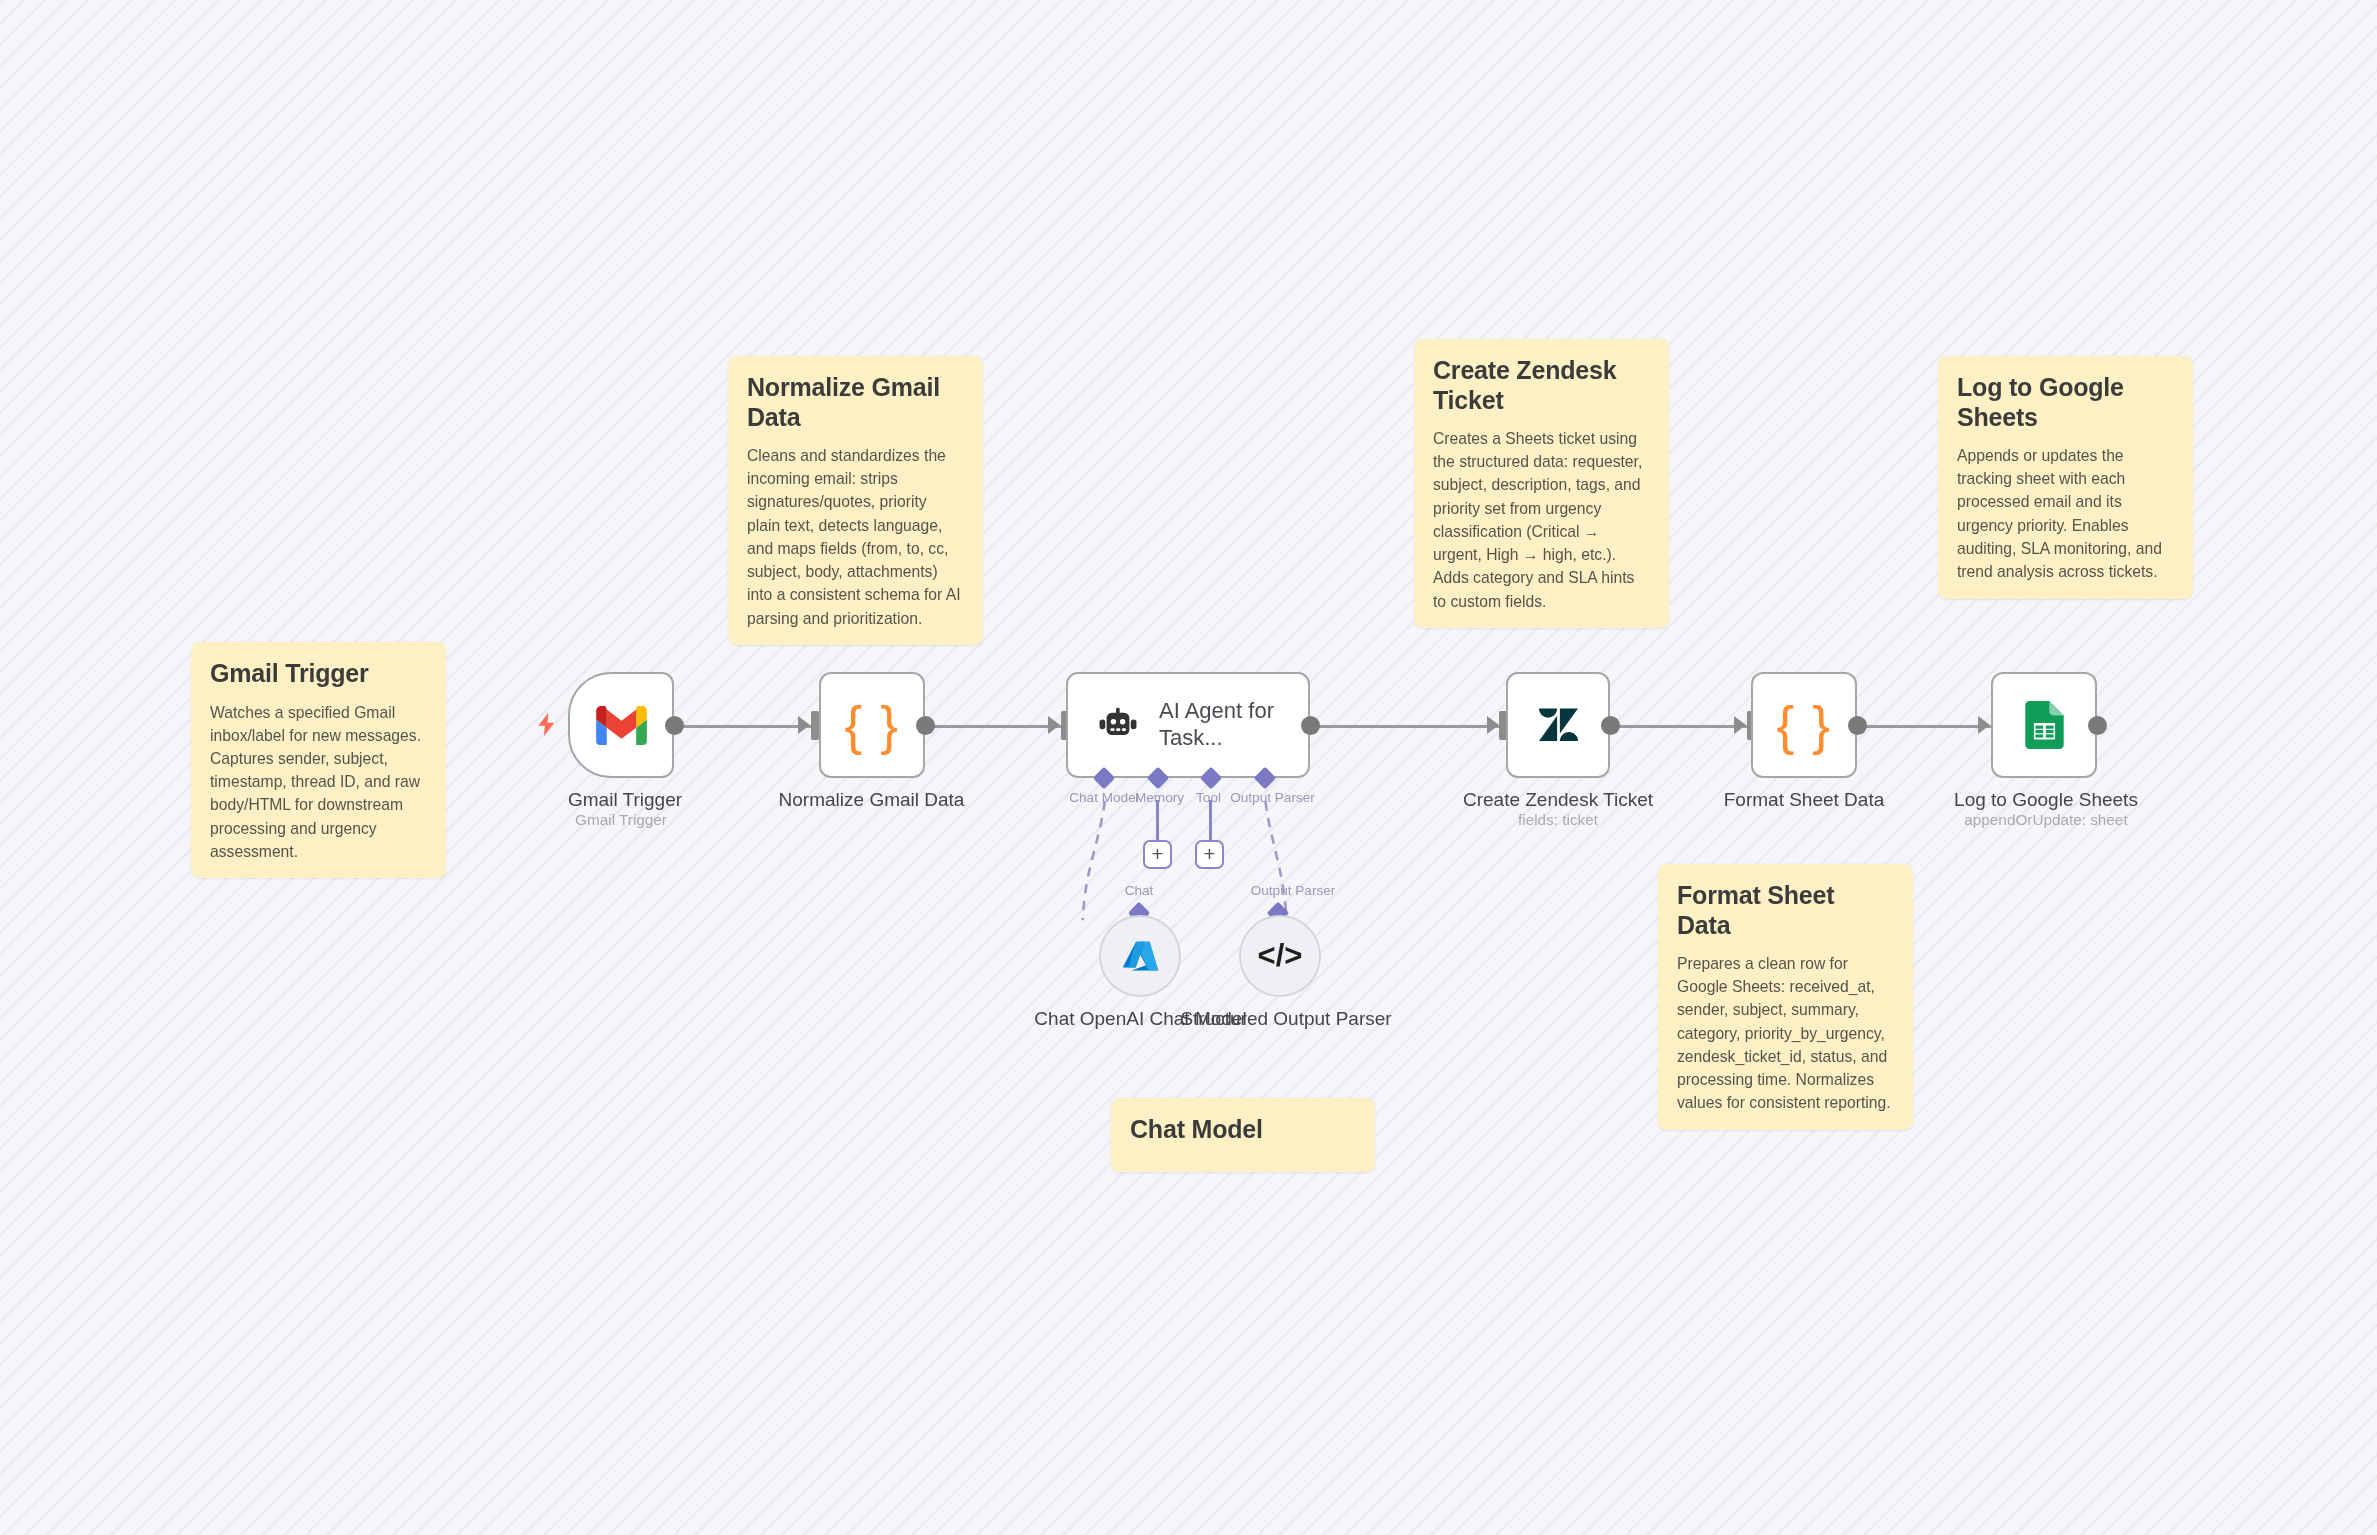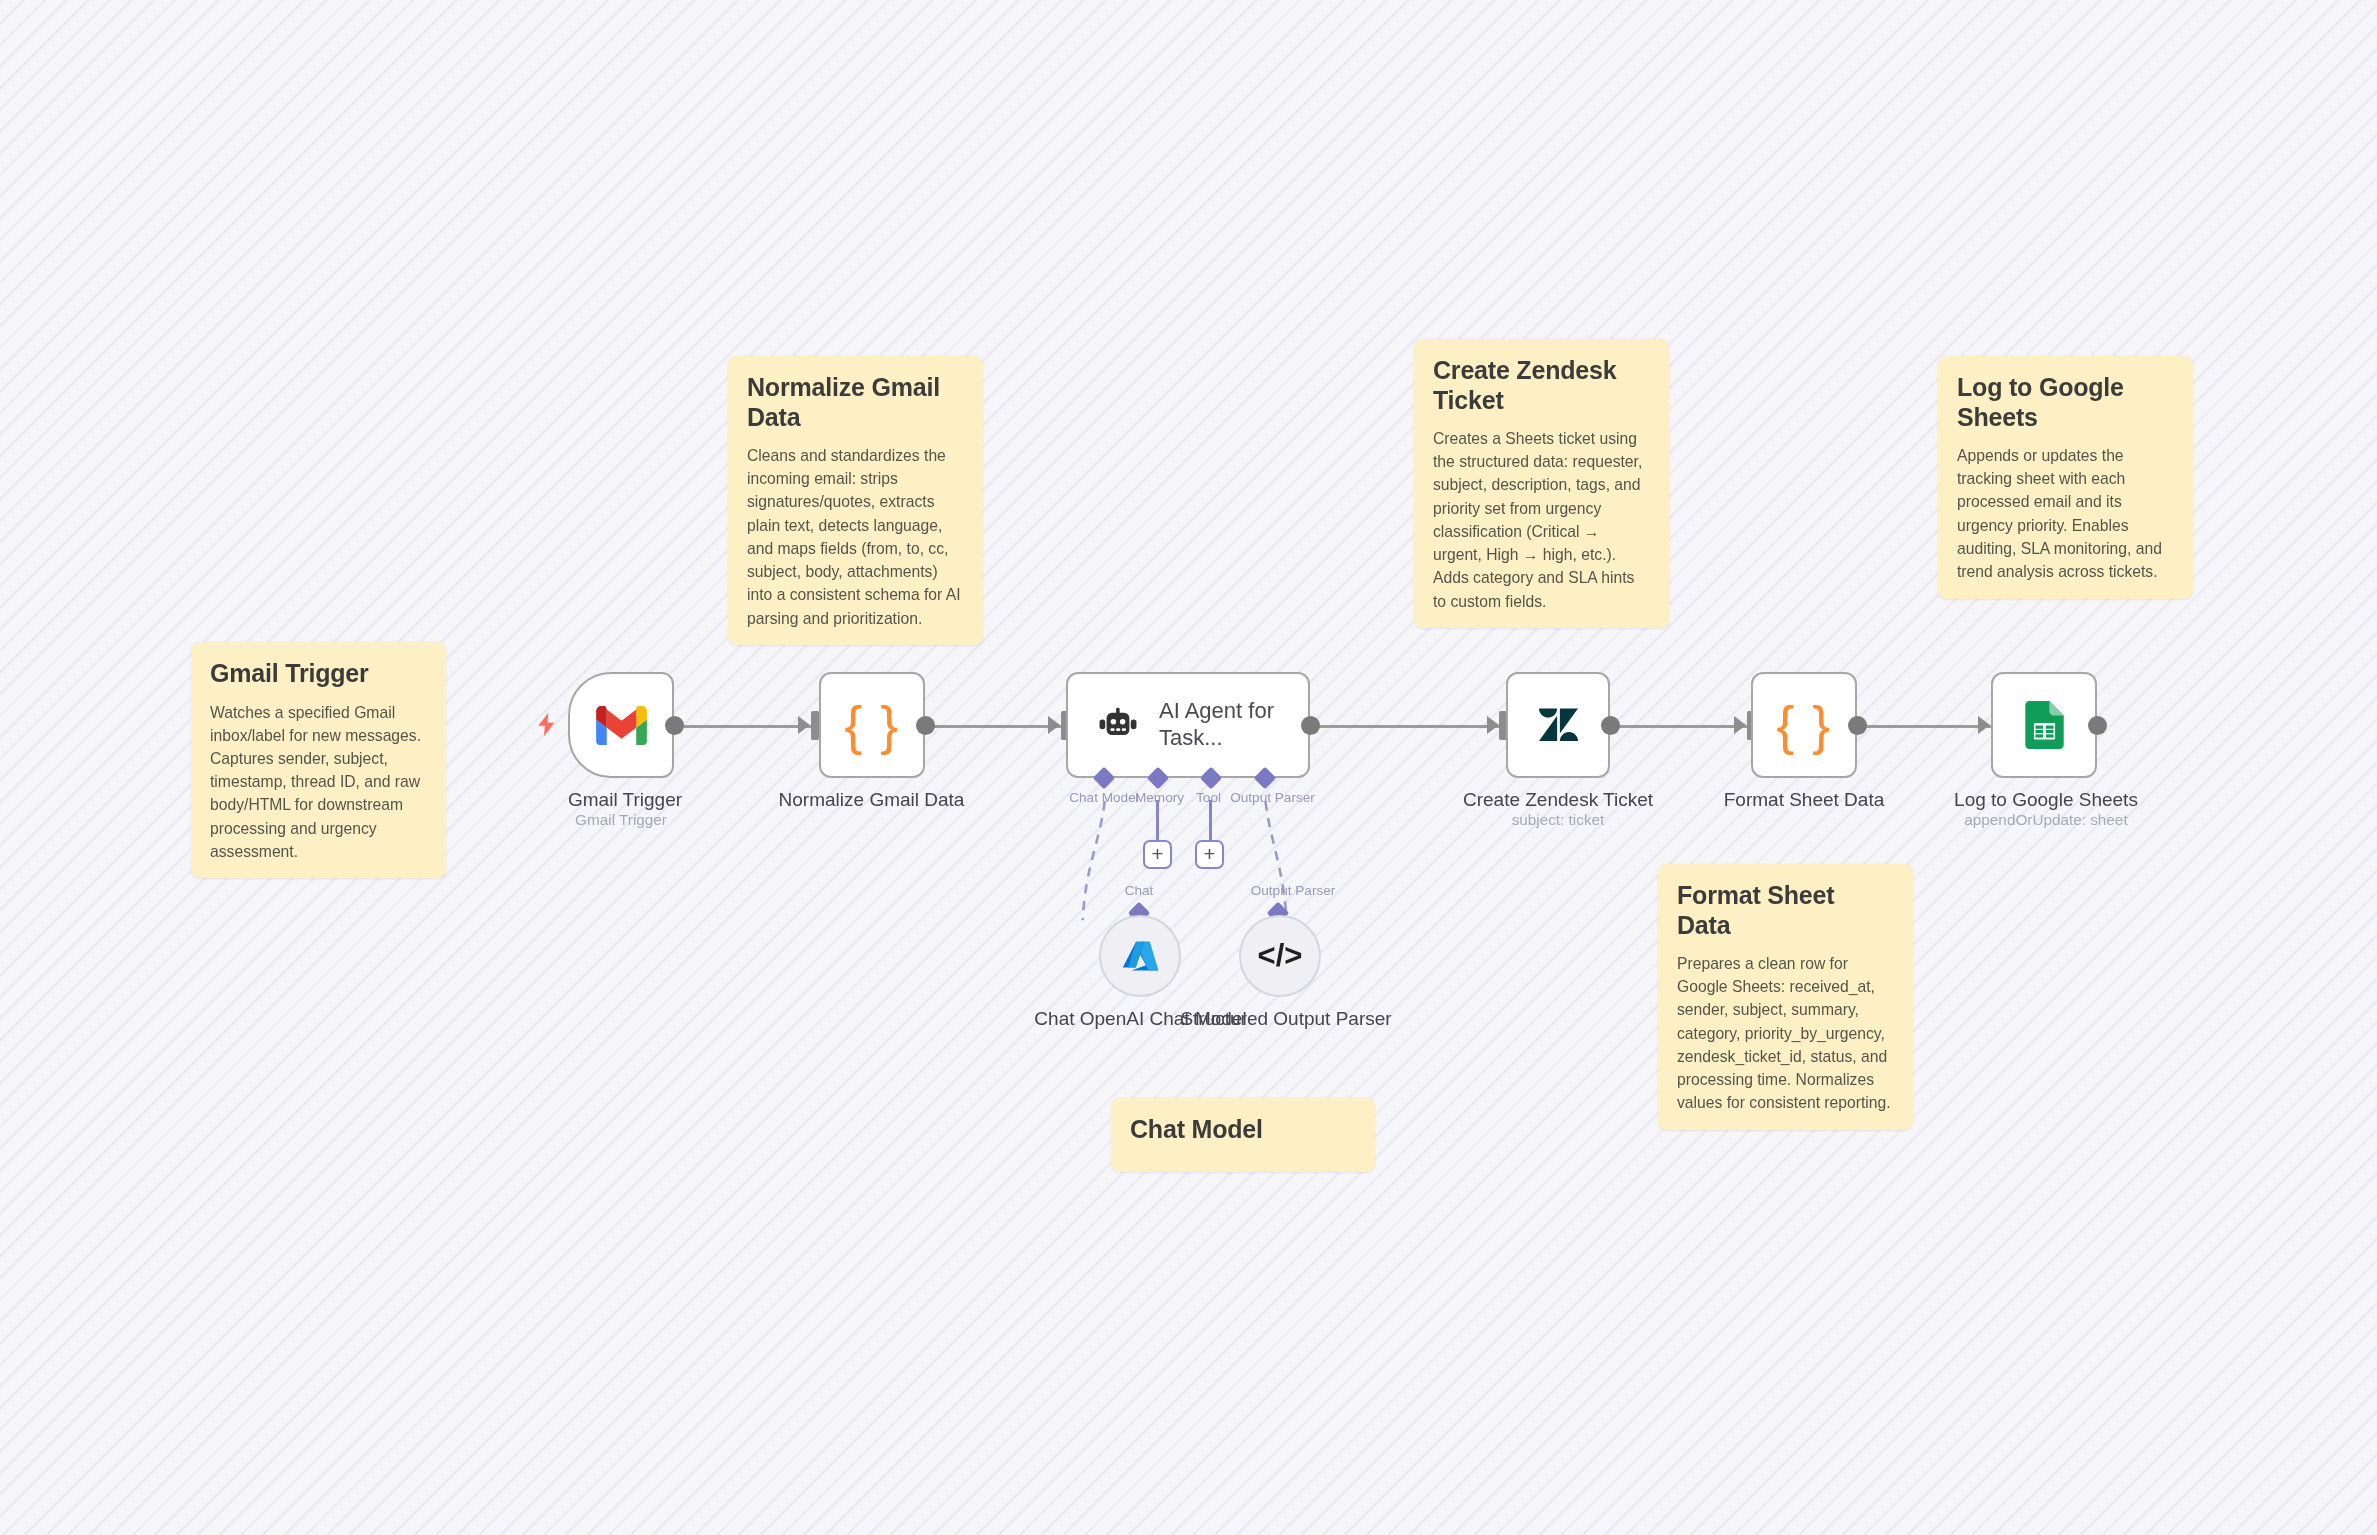--- a/index.html
+++ b/index.html
@@ -185,21 +185,21 @@
 
 <div id="canvas">
 
   <div class="sticky" style="left:191px; top:642px; width:255px;">
     <div class="s-title">Gmail Trigger</div>
     <div class="s-body">Watches a specified Gmail inbox/label for new messages. Captures sender, subject, timestamp, thread ID, and raw body/HTML for downstream processing and urgency assessment.</div>
   </div>
 
   <div class="sticky" style="left:728px; top:356px; width:255px;">
     <div class="s-title">Normalize Gmail Data</div>
-    <div class="s-body">Cleans and standardizes the incoming email: strips signatures/quotes, extracts plain text, detects language, and maps fields (from, to, cc, subject, body, attachments) into a consistent schema for AI parsing and prioritization.</div>
+    <div class="s-body">Cleans and standardizes the incoming email: strips signatures/quotes, priority plain text, detects language, and maps fields (from, to, cc, subject, body, attachments) into a consistent schema for AI parsing and prioritization.</div>
   </div>
 
   <div class="sticky" style="left:1414px; top:339px; width:255px;">
     <div class="s-title">Create Zendesk Ticket</div>
     <div class="s-body">Creates a Sheets ticket using the structured data: requester, subject, description, tags, and priority set from urgency classification (Critical → urgent, High → high, etc.). Adds category and SLA hints to custom fields.</div>
   </div>
 
   <div class="sticky" style="left:1938px; top:356px; width:255px;">
     <div class="s-title">Log to Google Sheets</div>
     <div class="s-body">Appends or updates the tracking sheet with each processed email and its urgency priority. Enables auditing, SLA monitoring, and trend analysis across tickets.</div>
@@ -315,21 +315,21 @@
   <div class="node" style="left:1506px; top:672px; width:104px; height:106px;">
     <svg width="39" height="34" viewBox="0 0 40 34">
       <path d="M18.6 7.6v25.8H0L18.6 7.6z" fill="#03363d"></path>
       <path d="M18.6 0c0 5.1-4.2 9.3-9.3 9.3S0 5.1 0 0h18.6z" fill="#03363d"></path>
       <path d="M21.4 33.4c0-5.1 4.2-9.3 9.3-9.3s9.3 4.2 9.3 9.3H21.4z" fill="#03363d"></path>
       <path d="M21.4 25.8V0H40L21.4 25.8z" fill="#03363d"></path>
     </svg>
   </div>
   <div class="port-out" style="left:1601px; top:716px;"></div>
   <div class="node-label" style="left:1456px; top:788px; width:204px;">Create Zendesk Ticket</div>
-  <div class="node-sublabel" style="left:1456px; top:811px; width:204px;">subject: ticket</div>
+  <div class="node-sublabel" style="left:1456px; top:811px; width:204px;">fields: ticket</div>
 
   <div class="arrow-in" style="left:1734px; top:716px;"></div>
   <div class="port-in" style="left:1747px; top:711px;"></div>
   <div class="node" style="left:1751px; top:672px; width:106px; height:106px;">
     <span style="font-size:53px; color:#ff8c2e; font-weight:400; letter-spacing:1.7px; font-family:'Liberation Sans',sans-serif;">{&nbsp;}</span>
   </div>
   <div class="port-out" style="left:1848px; top:716px;"></div>
   <div class="node-label" style="left:1719px; top:788px; width:170px;">Format Sheet Data</div>
 
   <div class="arrow-in" style="left:1978px; top:716px;"></div>

